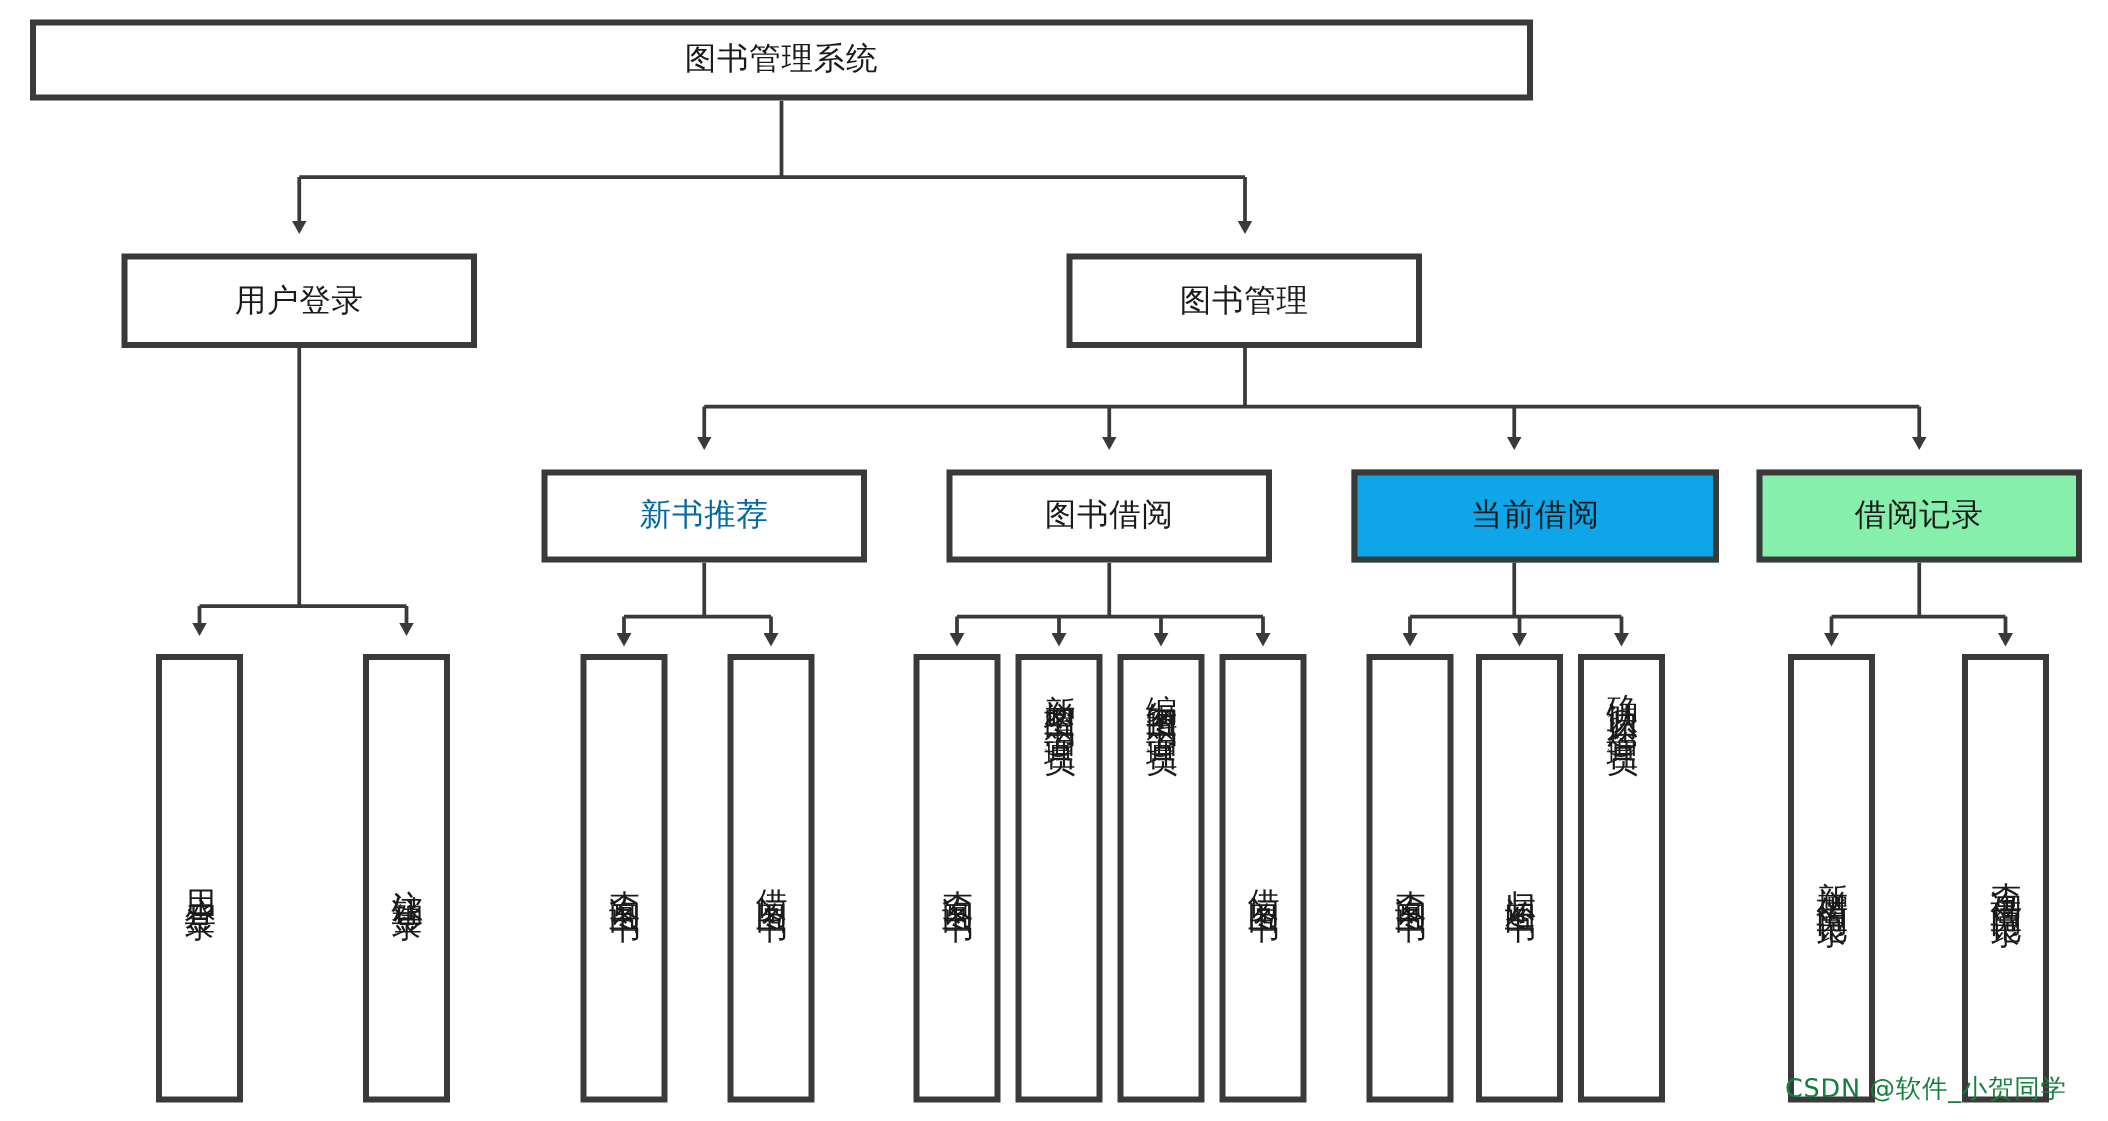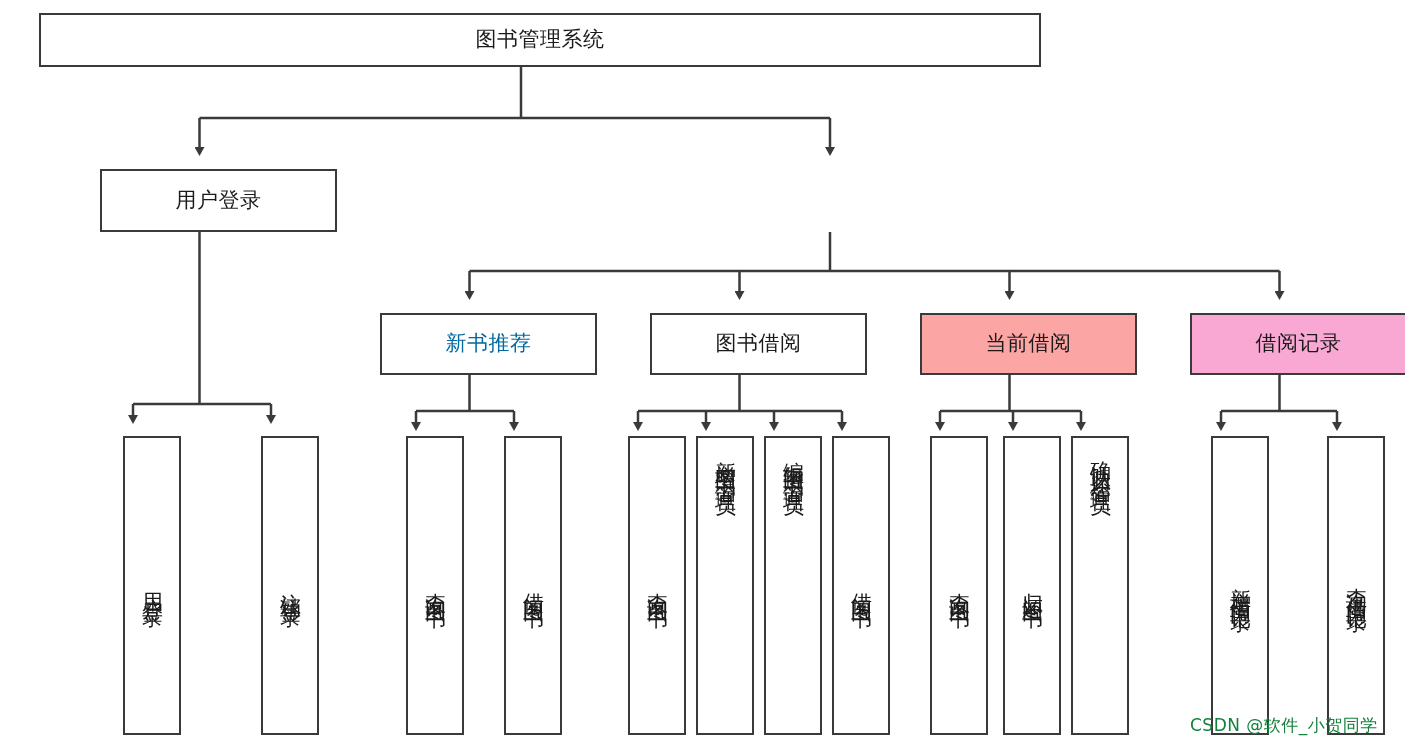--- a/index.html
+++ b/index.html
@@ -21,25 +21,24 @@
     position: absolute;
     left: 0;
     top: 0;
     width: 1405px;
     height: 747px;
   }
   .node-box {
     position: absolute;
     box-sizing: border-box;
     background: #ffffff;
-    border: 2px solid #000000;
+    border: 4px solid #000000;
     display: flex;
     align-items: center;
     justify-content: center;
-    margin-left: 19px;
   }
   .node-label-h {
     font-size: 21px;
     color: #1a1a1a;
     line-height: 1.1;
     white-space: nowrap;
     letter-spacing: 0.5px;
   }
   .node-label-v {
     font-size: 21px;
@@ -124,31 +123,34 @@
     </g>
   </svg>
 
   <div class="node-box" id="node-root" style="left: 20px; top: 13px; width: 1002px; height: 54px; border-color: rgb(58, 58, 58); background: rgb(255, 255, 255);">
     <span class="node-label-h" style="color: rgb(26, 26, 26);">图书管理系统</span>
   </div>
 
   <div class="node-box" id="node-l2-0" style="left: 81px; top: 169px; width: 237px; height: 63px; border-color: rgb(58, 58, 58); background: rgb(255, 255, 255);">
     <span class="node-label-h" style="color: rgb(26, 26, 26);">用户登录</span>
   </div>
+  <div class="node-box" id="node-l2-1" style="left: 711px; top: 169px; width: 237px; height: 63px; border-color: rgb(58, 58, 58); background: rgb(255, 255, 255);">
+    <span class="node-label-h" style="color: rgb(26, 26, 26);">图书管理</span>
+  </div>
 
   <div class="node-box" id="node-l3-0" style="left: 361px; top: 313px; width: 217px; height: 62px; border-color: rgb(58, 58, 58); background: rgb(255, 255, 255);">
     <span class="node-label-h" style="color: #0369a1;">新书推荐</span>
   </div>
   <div class="node-box" id="node-l3-1" style="left: 631px; top: 313px; width: 217px; height: 62px; border-color: rgb(58, 58, 58); background: rgb(255, 255, 255);">
     <span class="node-label-h" style="color: rgb(26, 26, 26);">图书借阅</span>
   </div>
-  <div class="node-box" id="node-l3-2" style="left: 901px; top: 313px; width: 217px; height: 62px; border-color: rgb(58, 58, 58); background: #fca5a5;">
+  <div class="node-box" id="node-l3-2" style="left: 901px; top: 313px; width: 245px; height: 62px; border-color: rgb(58, 58, 58); background: #0ea5e9;">
     <span class="node-label-h" style="color: rgb(26, 26, 26);">当前借阅</span>
   </div>
-  <div class="node-box" id="node-l3-3" style="left: 1171px; top: 313px; width: 217px; height: 62px; border-color: rgb(58, 58, 58); background: #f9a8d4;">
+  <div class="node-box" id="node-l3-3" style="left: 1171px; top: 313px; width: 217px; height: 62px; border-color: rgb(58, 58, 58); background: #86efac;">
     <span class="node-label-h" style="color: rgb(26, 26, 26);">借阅记录</span>
   </div>
 
   <div class="node-box leaf-box mid" id="leaf-0" style="left: 104px; top: 436px; width: 58px; height: 299px; border-color: rgb(58, 58, 58); background: rgb(255, 255, 255);">
     <span class="node-label-v" style="color: rgb(26, 26, 26);">用户登录</span>
   </div>
   <div class="node-box leaf-box mid" id="leaf-1" style="left: 242px; top: 436px; width: 58px; height: 299px; border-color: rgb(58, 58, 58); background: rgb(255, 255, 255);">
     <span class="node-label-v" style="color: rgb(26, 26, 26);">注销登录</span>
   </div>
   <div class="node-box leaf-box mid" id="leaf-2" style="left: 387px; top: 436px; width: 58px; height: 299px; border-color: rgb(58, 58, 58); background: rgb(255, 255, 255);">

